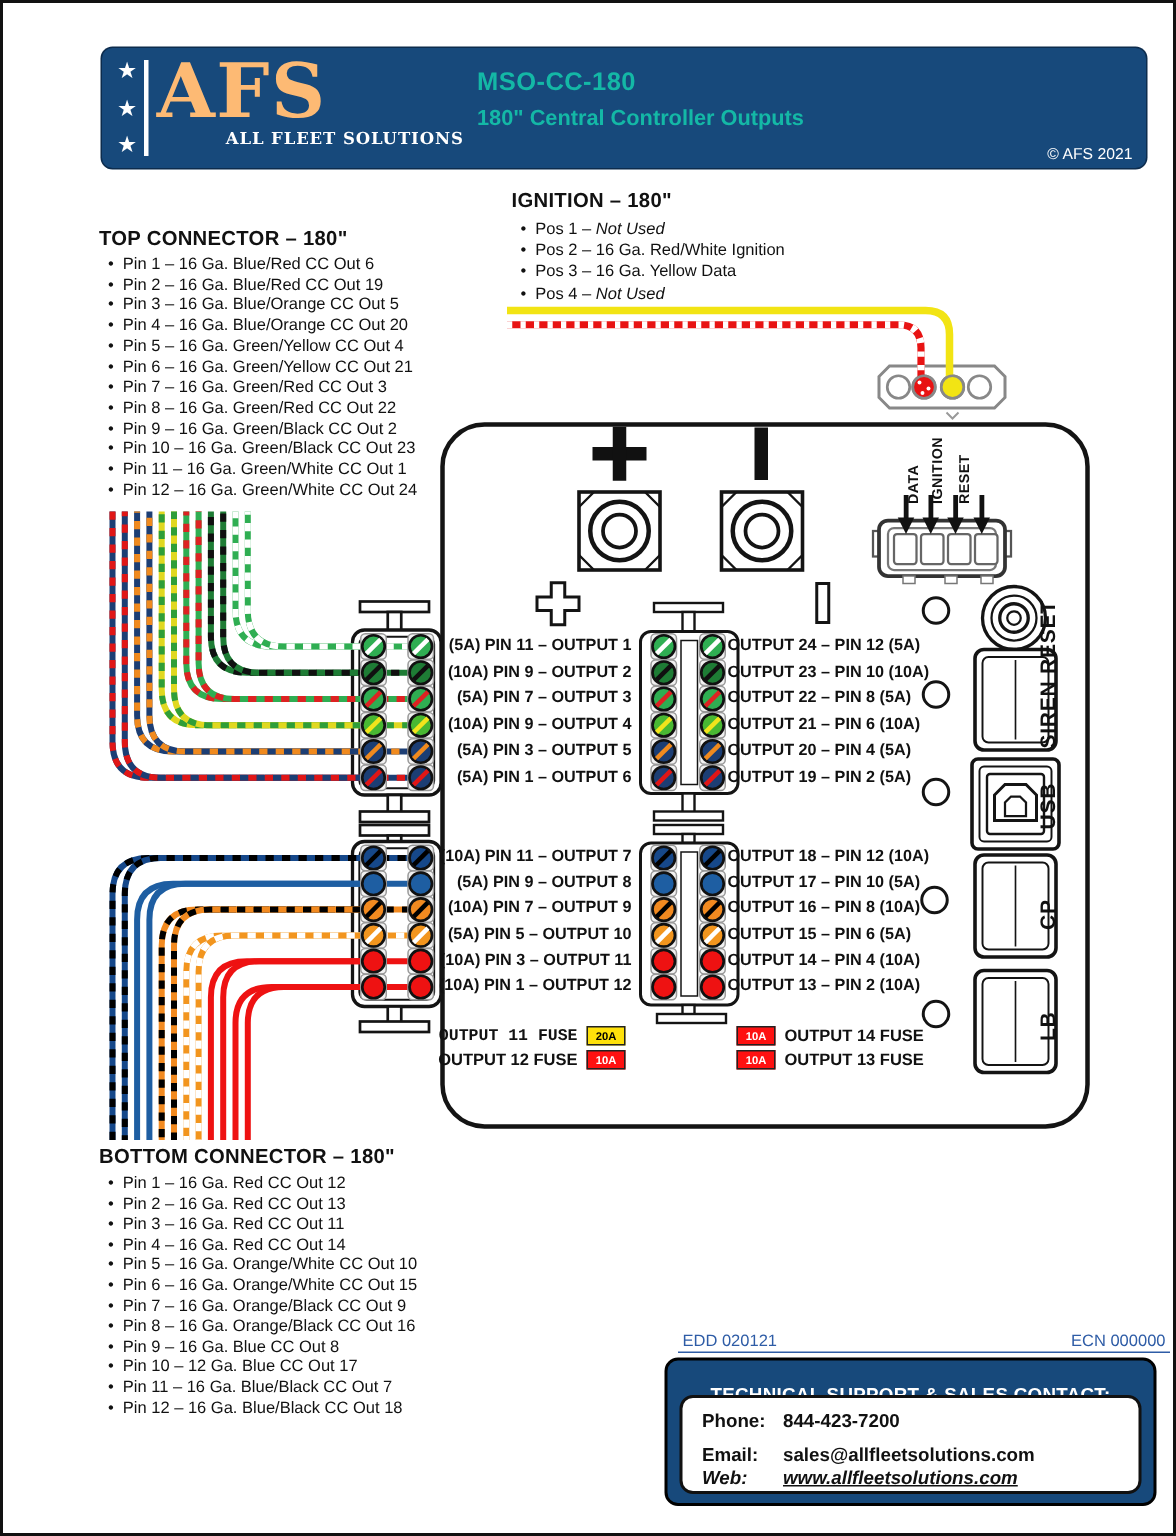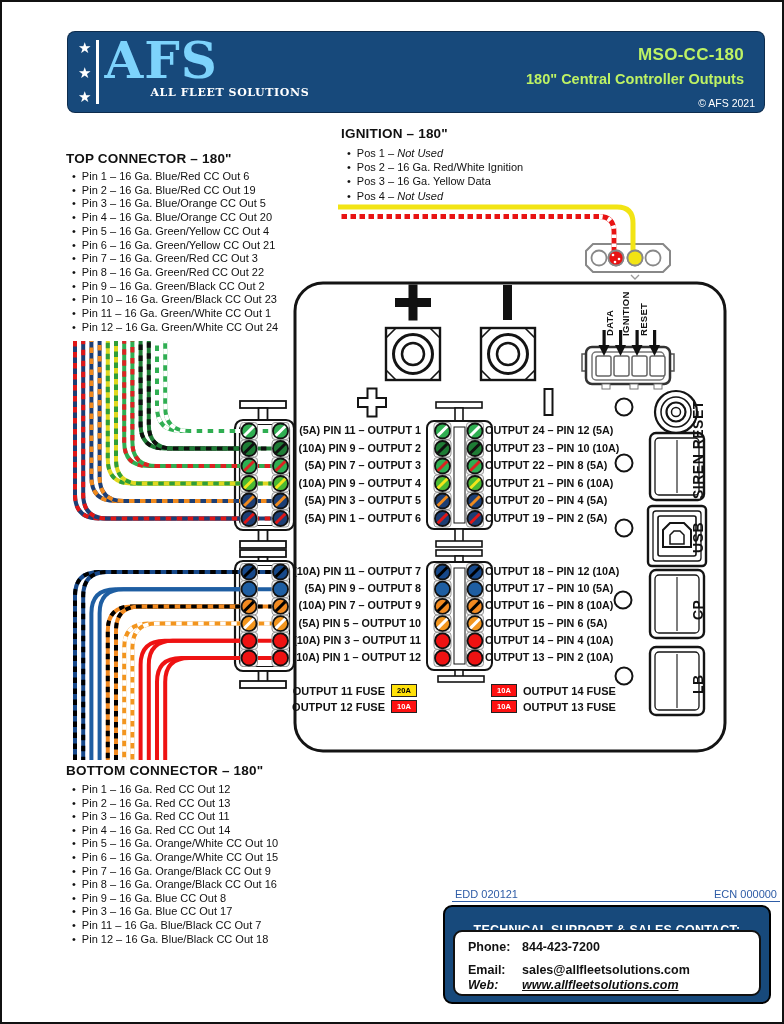--- a/index.html
+++ b/index.html
@@ -6,25 +6,25 @@
   .page{position:relative;width:784px;height:1024px;background:#fff;
         border:2px solid #111;box-sizing:border-box;overflow:hidden;
         font-family:"Liberation Sans",sans-serif;color:#111;}
   
   .banner{position:absolute;left:66px;top:30px;width:696px;height:80px;
           background:#17497B;border-radius:7px;box-shadow:0 0 0 1px #0d2c4d;}
   .logo{position:absolute;left:10px;top:5px;height:70px;display:flex;align-items:stretch;}
   .stars{display:flex;flex-direction:column;justify-content:space-between;padding:3px 4px 3px 0;}
   .stars span{color:#fff;font-size:15px;line-height:15px;}
   .logo-bar{width:3px;background:#fff;margin:3px 5px 3px 1px;}
-  .afs{font-family:"DejaVu Serif",serif;font-weight:bold;color:#7dd3fc;
+  .afs{font-family:"DejaVu Serif",serif;font-weight:bold;color:#fdba74;
        font-size:50px;line-height:48px;letter-spacing:1px;}
   .tagline{font-family:"DejaVu Serif",serif;font-weight:bold;color:#fff;
        font-size:11px;letter-spacing:.6px;margin-top:1px;margin-left:46px;}
-  .titles{position:absolute;left:250px;right:20px;top:13px;text-align:right;color:#bef264;}
+  .titles{position:absolute;left:250px;right:20px;top:13px;text-align:left;color:#14b8a6;}
   .t1{font-size:17px;font-weight:bold;letter-spacing:.3px;}
   .t2{font-size:14.5px;font-weight:bold;margin-top:6px;}
   .copy{position:absolute;right:9px;bottom:3px;color:#fff;font-size:10.5px;}
   
   .lhead{position:absolute;font-size:13.5px;font-weight:bold;letter-spacing:.2px;white-space:nowrap;}
   .blist{position:absolute;font-size:11px;}
   .bl-item{display:flex;white-space:nowrap;}
   .bl-item .dot{margin:0 6px 0 4px;}
   #list-top .bl-item{line-height:13.7px;}
   #list-ign .bl-item{line-height:14.2px;}
@@ -190,21 +190,21 @@
       <div class="bl-item">
         <span class="dot">•</span>
         <span>Pin 8 – 16 Ga. Orange/Black CC Out 16</span>
       </div>
       <div class="bl-item">
         <span class="dot">•</span>
         <span>Pin 9 – 16 Ga. Blue CC Out 8</span>
       </div>
       <div class="bl-item">
         <span class="dot">•</span>
-        <span>Pin 3 – 16 Ga. Blue CC Out 17</span>
+        <span>Pin 10 – 12 Ga. Blue CC Out 17</span>
       </div>
       <div class="bl-item">
         <span class="dot">•</span>
         <span>Pin 11 – 16 Ga. Blue/Black CC Out 7</span>
       </div>
       <div class="bl-item">
         <span class="dot">•</span>
         <span>Pin 12 – 16 Ga. Blue/Black CC Out 18</span>
       </div>
     </div>
@@ -573,21 +573,21 @@
     </div>
   <div class="outcol" id="out-br">
       <div class="outrow2"><span>OUTPUT 18 – PIN 12 (10A)</span></div>
       <div class="outrow2"><span>OUTPUT 17 – PIN 10 (5A)</span></div>
       <div class="outrow2"><span>OUTPUT 16 – PIN 8 (10A)</span></div>
       <div class="outrow2"><span>OUTPUT 15 – PIN 6 (5A)</span></div>
       <div class="outrow2"><span>OUTPUT 14 – PIN 4 (10A)</span></div>
       <div class="outrow2"><span>OUTPUT 13 – PIN 2 (10A)</span></div>
     </div>
 
-  <div class="fuselabel" style="right:397px;top:683px;">OUTPUT 11 FUSE</div>
+  <div class="fuselabel" style="right:397px;top:683px;font-family:Liberation Mono, monospace;">OUTPUT 11 FUSE</div>
   <div class="fusebox" style="left: 389px; top: 682px; background: rgb(255, 225, 10); color: rgb(0, 0, 0);">20A</div>
   <div class="fuselabel" style="right:397px;top:699px;">OUTPUT 12 FUSE</div>
   <div class="fusebox" style="left: 389px; top: 698px; background: rgb(254, 17, 17); color: rgb(255, 255, 255);">10A</div>
   <div class="fusebox" style="left: 489px; top: 682px; background: rgb(254, 17, 17); color: rgb(255, 255, 255);">10A</div>
   <div class="fuselabel" style="left:521px;top:683px;">OUTPUT 14 FUSE</div>
   <div class="fusebox" style="left: 489px; top: 698px; background: rgb(254, 17, 17); color: rgb(255, 255, 255);">10A</div>
   <div class="fuselabel" style="left:521px;top:699px;">OUTPUT 13 FUSE</div>
 
   <div class="edd-row">
     <span>EDD 020121</span>

